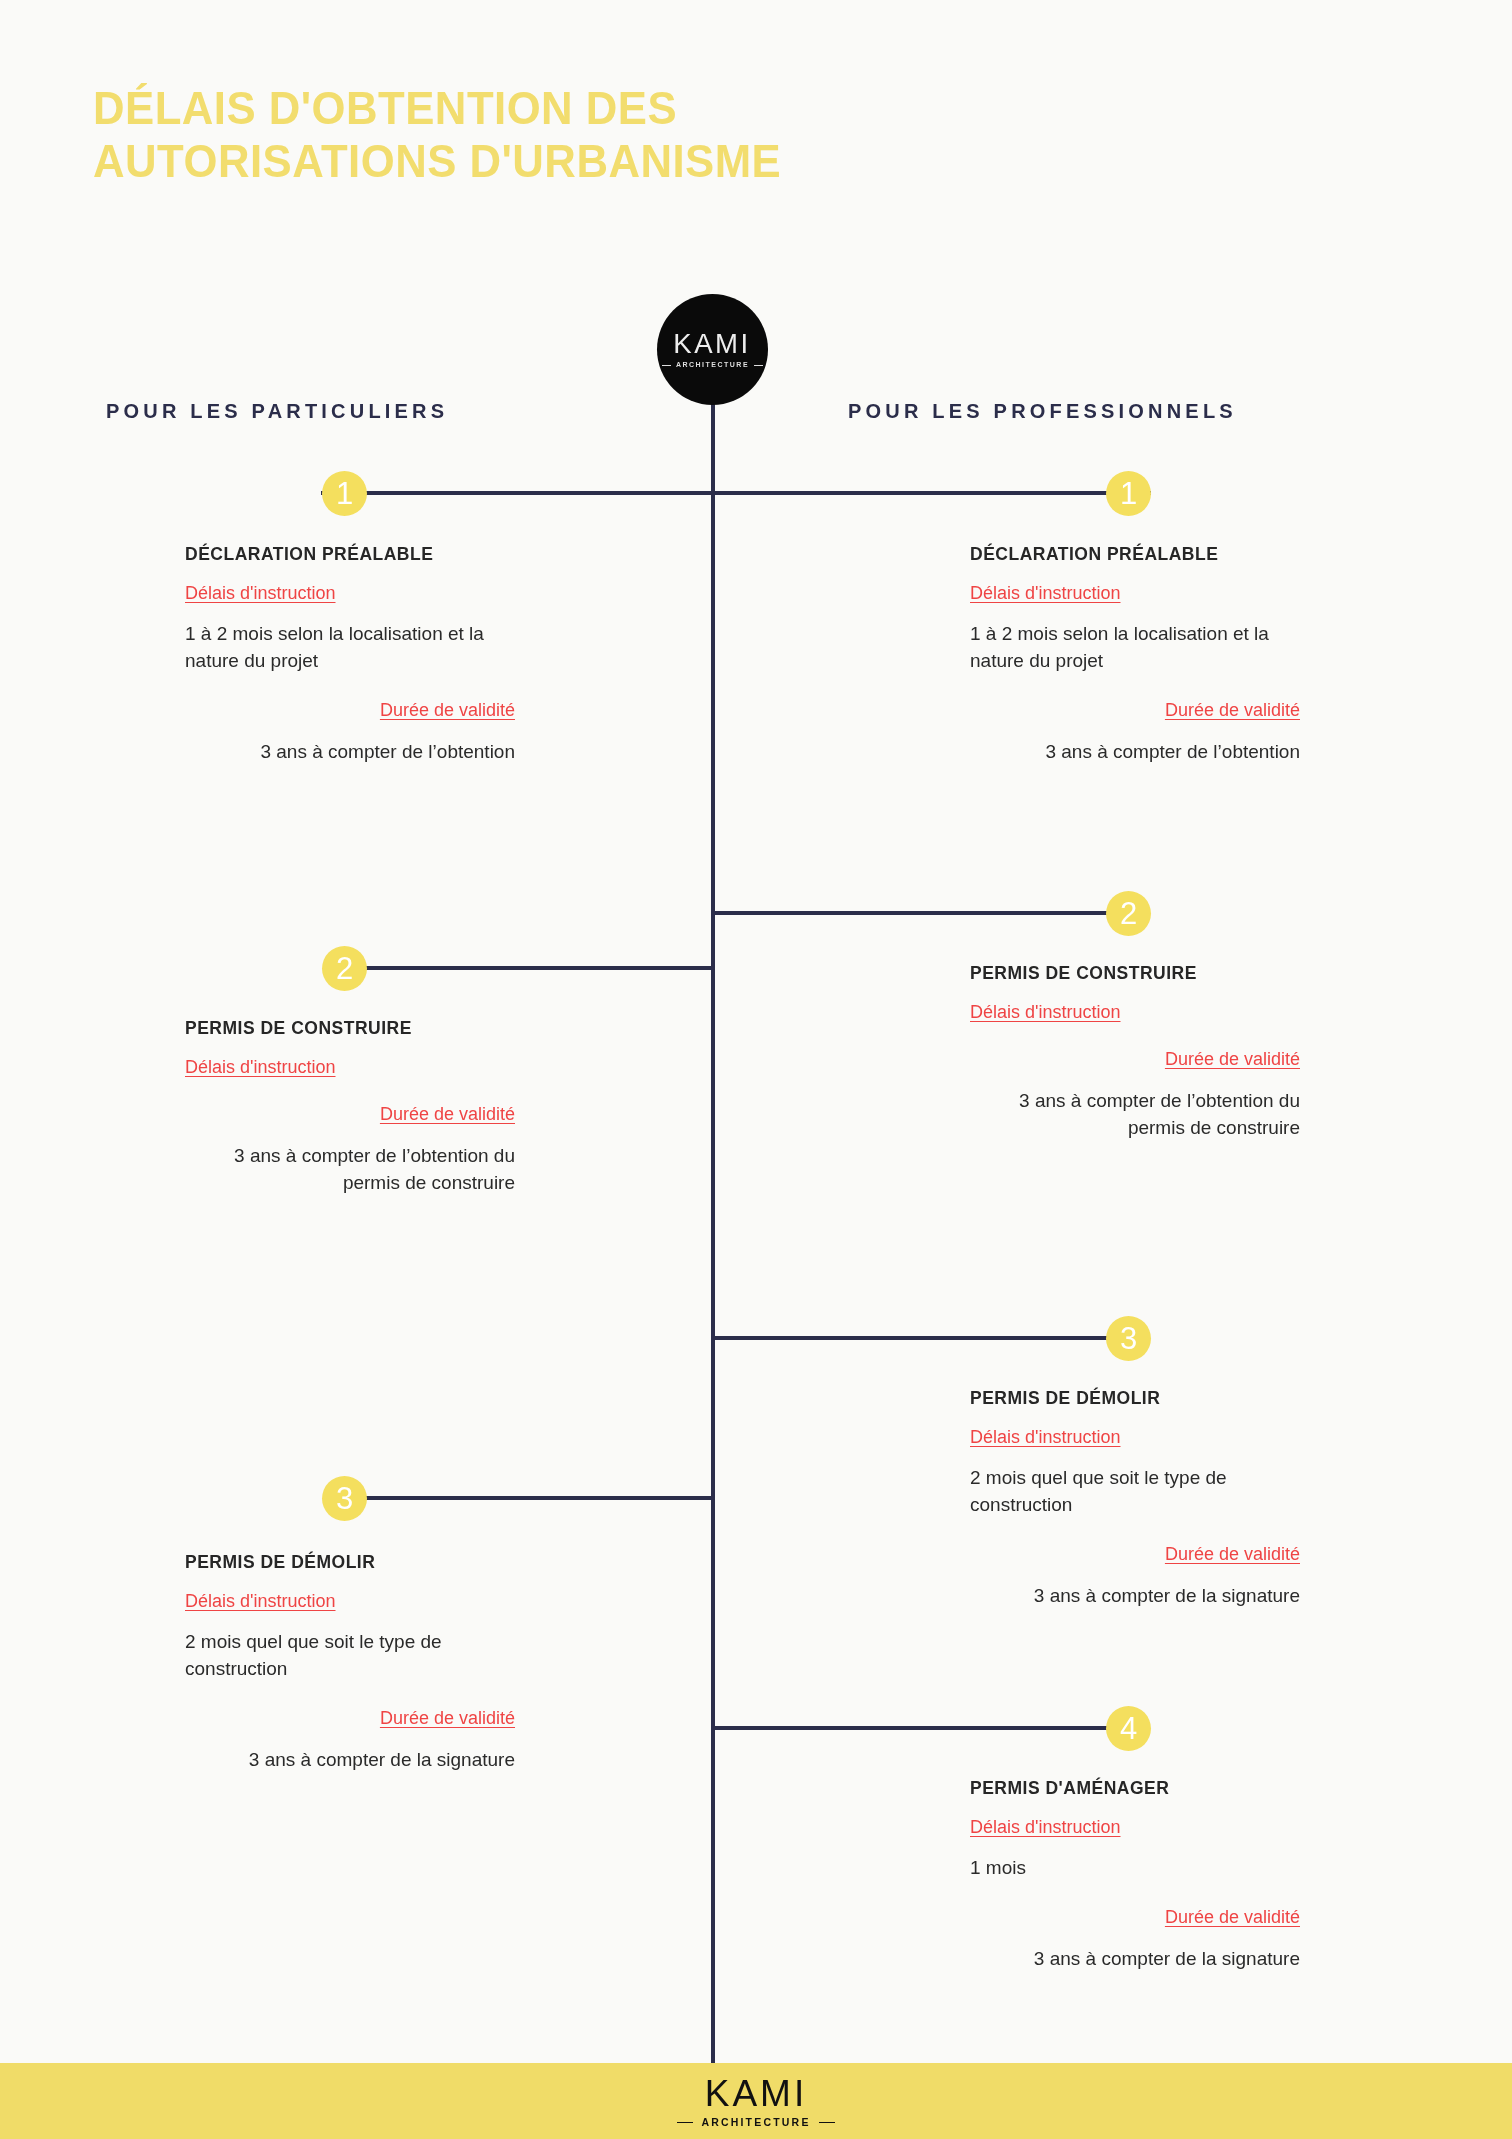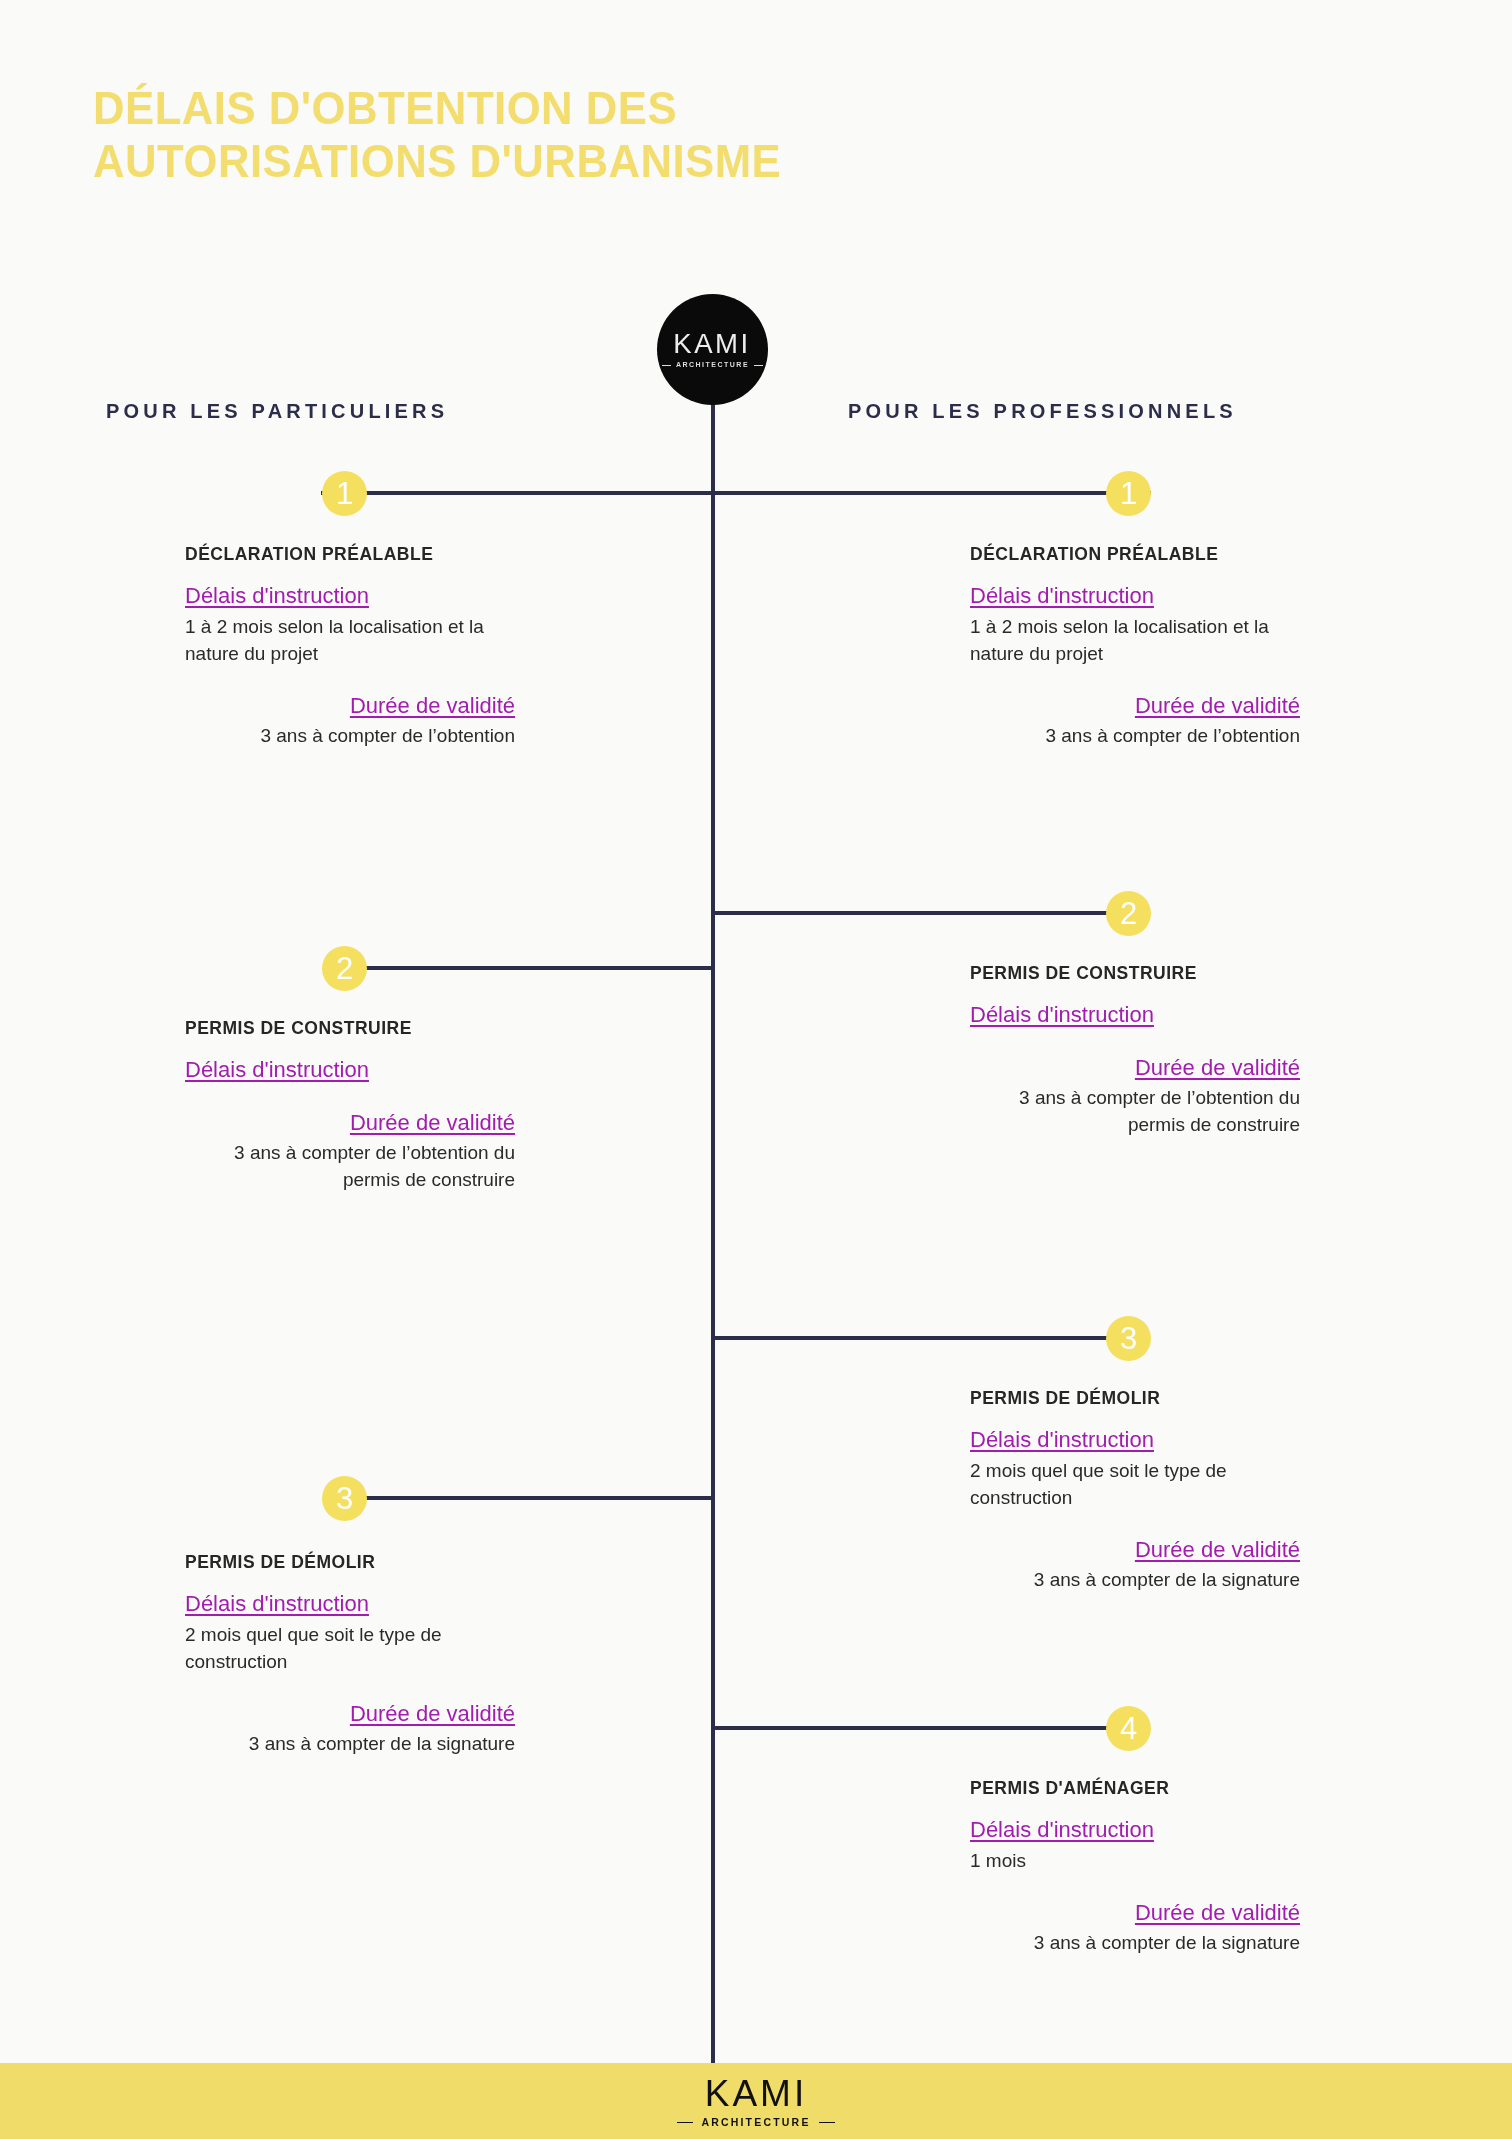--- a/index.html
+++ b/index.html
@@ -129,36 +129,36 @@
   .entry .e-title {
     color: #262626;
     font-family: "Liberation Sans", sans-serif;
     font-weight: bold;
     font-size: 17.5px;
     letter-spacing: 0.5px;
     text-transform: uppercase;
     margin-bottom: 17px;
   }
   .entry .e-sub {
-    color: #a21caf;
+    color: #ef4444;
     font-family: "Liberation Sans", sans-serif;
     font-weight: 400;
-    font-size: 22px;
+    font-size: 18px;
     line-height: 1.3;
     text-decoration: underline;
     text-underline-offset: 3px;
     display: inline-block;
   }
   .entry .e-body {
     color: #2A2A2A;
     font-family: "Liberation Sans", sans-serif;
     font-weight: 400;
     font-size: 19px;
     line-height: 1.42;
-    margin-top: 3px;
+    margin-top: 16px;
   }
   .entry .e-group + .e-group { margin-top: 24px; text-align: right; }
 
   
   #footer {
     position: absolute;
     left: 0;
     top: 2063px;
     width: 1512px;
     height: 76px;

